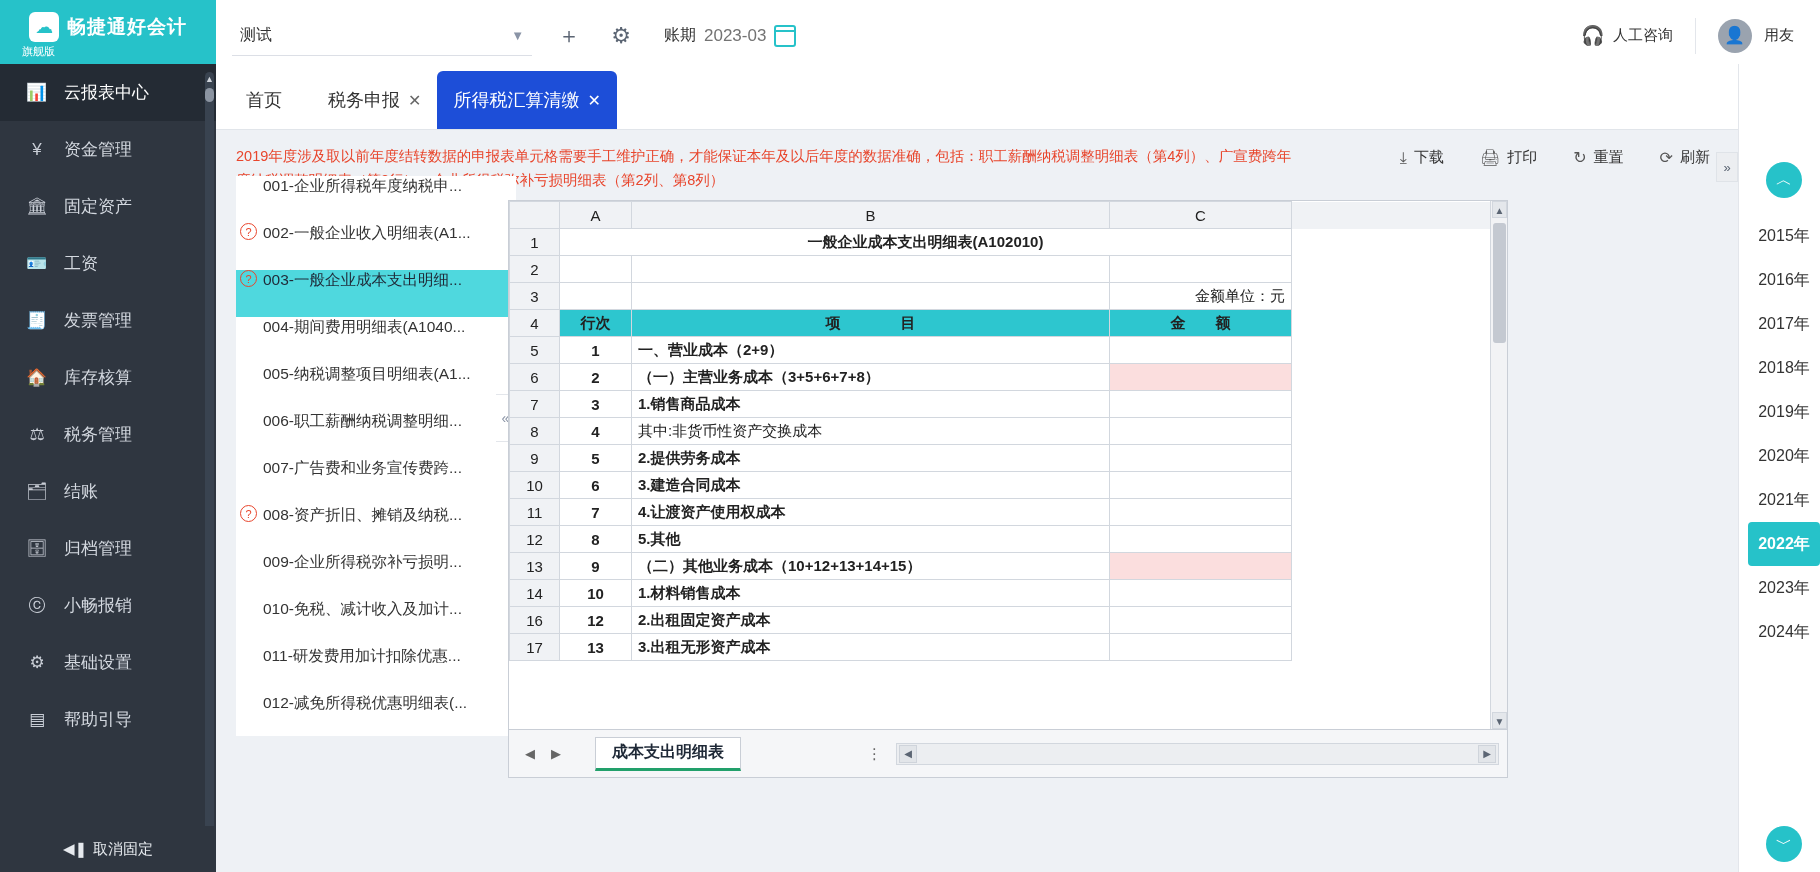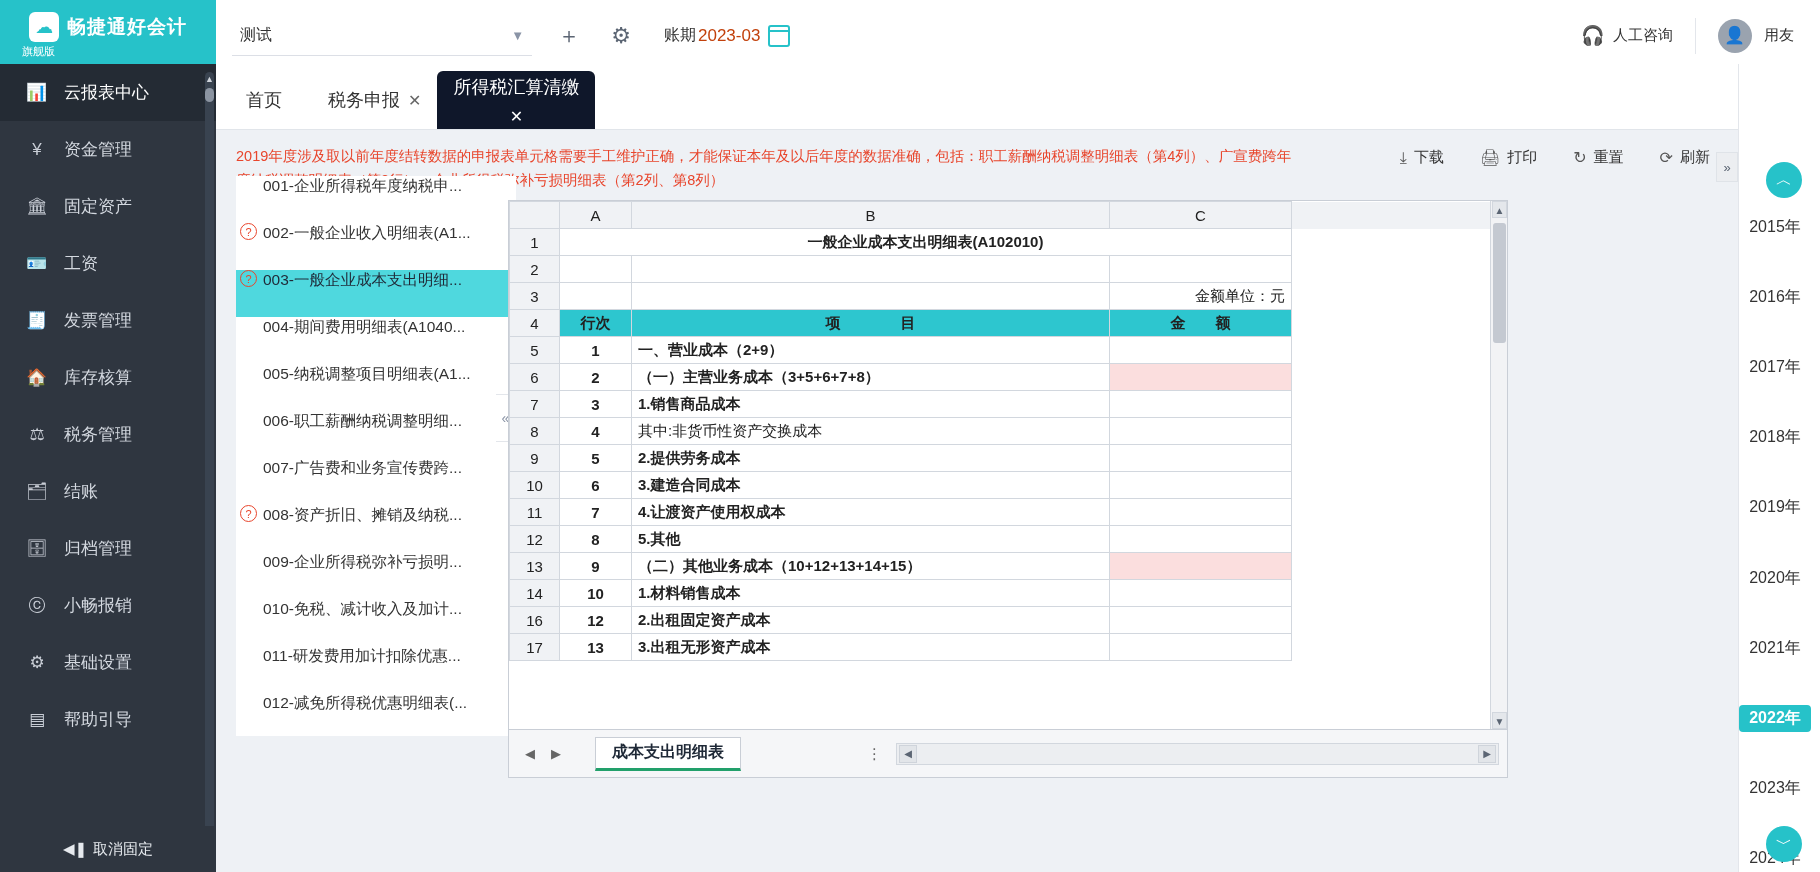--- a/index.html
+++ b/index.html
@@ -37,21 +37,21 @@
     display:flex; align-items:center; justify-content:space-between;
     padding:0 8px; color:#333; font-size:16px;
   }
   .chev { color:#8a94a6; font-size:13px; }
   .top-icon {
     margin-left:22px; width:30px; height:30px;
     display:flex; align-items:center; justify-content:center;
     color:#5b6573; font-size:22px; cursor:pointer;
   }
   .period-label { margin-left:28px; color:#333; font-size:16px; }
-  .period-value { margin-left:2px; color:#c2410c; font-size:17px; }
+  .period-value { margin-left:8px; color:#737373; font-size:17px; }
   .cal-icon {
     margin-left:8px; width:22px; height:22px; border:2px solid #26c2c9; border-radius:3px;
     position:relative;
   }
   .cal-icon:before{
     content:""; position:absolute; left:0; right:0; top:3px; height:2px; background:#26c2c9;
   }
   .top-right { margin-left:auto; display:flex; align-items:center; padding-right:26px; }
   .support { display:flex; align-items:center; gap:8px; color:#333; font-size:15px; }
   .support-ico { font-size:19px; color:#333; }
@@ -91,21 +91,21 @@
     background:#eef1f5;
   }
   .tabbar {
     height:66px; background:#ffffff; display:flex; align-items:flex-end; position:relative;
     border-bottom:1px solid #e1e5ea;
   }
   .tab {
     height:58px; min-width:96px; display:flex; align-items:center; justify-content:center; gap:8px;
     padding:0 16px; font-size:18px; color:#333; cursor:pointer;
   }
-  .tab.active { background:#0f172a; color:#fff; border-radius:6px 6px 0 0;flex-direction:column; }
+  .tab.active { background:#1d4ed8; color:#fff; border-radius:6px 6px 0 0; }
   .tab .x { font-size:16px; color:#666; }
   .tab.active .x { color:#fff; }
   .tab-close-all {
     position:absolute; right:20px; top:18px; font-size:28px; color:#4b5563; cursor:pointer;
   }
 
   .notice-row {
     position:relative; padding:14px 20px 6px 20px; min-height:54px;
   }
   .notice {
@@ -185,21 +185,21 @@
   .hscroll {
     margin-left:12px; flex:1; height:22px; background:#eceef1; border:1px solid #d2d7de;
     display:flex; align-items:center; justify-content:space-between; padding:0 2px;
   }
   .hs-btn{width:18px;height:18px;background:#e2e5e9;border:1px solid #cfd4db;display:flex;align-items:center;justify-content:center;font-size:10px;color:#5b6573;}
 
   
   .yearrail {
     position:absolute; right:0; top:64px; width:82px; height:808px;
     background:#ffffff; border-left:1px solid #e3e6eb;
-    display:flex; flex-direction:column; align-items:flex-start; padding-top:150px;gap:44px;
+    display:flex; flex-direction:column; align-items:flex-end; padding-top:150px;
   }
   .year { height:44px; display:flex; align-items:center; justify-content:center; width:72px;
           font-size:16px; color:#333; cursor:pointer;}
   .year.active { background:#26c2c9; color:#fff; border-radius:4px; font-weight:bold;}
   .circle-btn {
     position:absolute; right:18px; width:36px; height:36px; border-radius:50%;
     background:#26c2c9; color:#fff; display:flex; align-items:center; justify-content:center;
     font-size:16px; cursor:pointer;
   }
   .cb-top { top:162px; }

